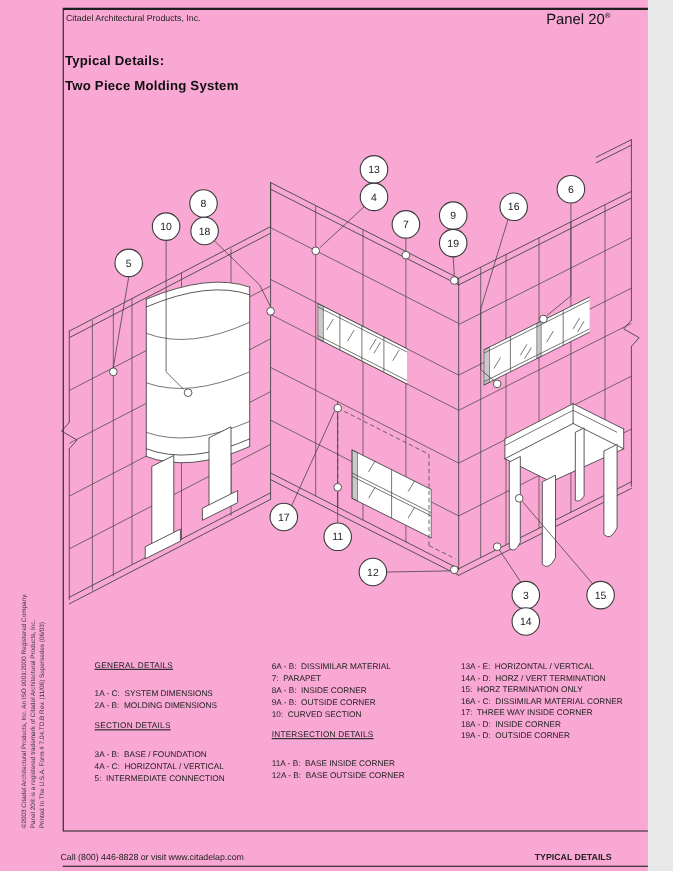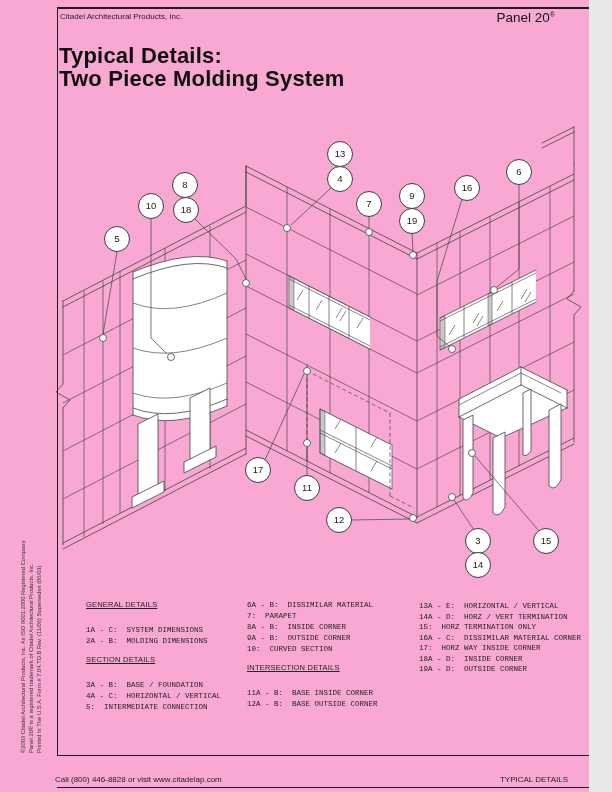--- a/index.html
+++ b/index.html
@@ -3,31 +3,31 @@
 <meta charset="utf-8">
 <style>
   html,body{margin:0;padding:0;background:#e8e8e8;}
   .page{position:relative;width:589px;height:792px;background:#f9a8d4;overflow:hidden;
         font-family:"Liberation Sans", sans-serif;color:#1a1a1a;}
   .frame{position:absolute;left:57px;top:7px;width:544px;height:746px;
          border:1px solid #1f1f1f;border-top-width:2px;}
   .hdr-company{position:absolute;left:60px;top:12px;font-size:8px;color:#222;}
   .hdr-product{position:absolute;right:34px;top:10px;font-size:13.5px;color:#111;}
   .hdr-product sup{font-size:7px;}
-  .title{position:absolute;left:59px;top:44px;font-size:22px;line-height:23px;
+  .title{position:absolute;left:59px;top:44px;font-size:12px;line-height:23px;
          font-weight:bold;color:#0f0f0f;letter-spacing:.2px;}
   .legend-col{position:absolute;font-size:7.5px;color:#222;}
   .lg-head{font-weight:normal;text-decoration:underline;margin-bottom:16px;letter-spacing:.2px;}
-  .lg-item{line-height:11px;white-space:pre;font-family:Liberation Mono, monospace;}
+  .lg-item{line-height:11px;white-space:pre;}
   .lg-gap{height:8px;}
   .col3 .lg-item{line-height:10.5px;}
   .vt{position:absolute;bottom:39px;transform-origin:0 100%;transform:rotate(-90deg);
       white-space:nowrap;font-size:5.8px;color:#333;}
   .ftr-left{position:absolute;left:55px;top:775px;font-size:8px;color:#222;}
-  .ftr-right{position:absolute;right:21px;top:775px;font-size:8px;color:#222;}
+  .ftr-right{position:absolute;right:33px;top:775px;font-size:8px;color:#222;font-weight:bold;}
   .brule{position:absolute;left:57px;top:787px;width:545px;height:1px;background:#1f1f1f;}
   svg.draw{position:absolute;left:0;top:0;}
   .dw{stroke:#424242;stroke-width:.8;fill:none;stroke-linecap:round;}
   .thin{stroke:#424242;stroke-width:.65;fill:none;}
   .dash{stroke:#424242;stroke-width:.7;fill:none;stroke-dasharray:4 2.6;}
   .wf{fill:#ffffff;stroke:none;}
   .wfo{fill:#ffffff;stroke:#424242;stroke-width:.8;}
   .gray{fill:#c9c9c9;stroke:#424242;stroke-width:.5;}
   .ld{stroke:#424242;stroke-width:.7;fill:none;}
   .mk{fill:#ffffff;stroke:#424242;stroke-width:.8;}
@@ -338,21 +338,21 @@
     <div class="lg-head">INTERSECTION DETAILS</div>
     <div class="lg-item">11A - B:  BASE INSIDE CORNER</div>
     <div class="lg-item">12A - B:  BASE OUTSIDE CORNER</div>
   </div>
 
   <div class="legend-col col3" style="left:403px;top:601px;width:170px;margin-left:16px;">
     <div class="lg-item">13A - E:  HORIZONTAL / VERTICAL</div>
     <div class="lg-item">14A - D:  HORZ / VERT TERMINATION</div>
     <div class="lg-item">15:  HORZ TERMINATION ONLY</div>
     <div class="lg-item">16A - C:  DISSIMILAR MATERIAL CORNER</div>
-    <div class="lg-item">17:  HORZ WAY INSIDE CORNER</div>
+    <div class="lg-item">17:  THREE WAY INSIDE CORNER</div>
     <div class="lg-item">18A - D:  INSIDE CORNER</div>
     <div class="lg-item">19A - D:  OUTSIDE CORNER</div>
   </div>
 
   <div class="vt" style="left:26px;">©2003 Citadel Architectural Products, Inc.  An ISO 9001:2000 Registered Company.</div>
   <div class="vt" style="left:34px;">Panel 20® is a registered trademark of Citadel Architectural Products, Inc.</div>
   <div class="vt" style="left:42px;">Printed In The U.S.A.  Form # 7.04.TD.B  Rev. (11/06)  Supersedes (06/03)</div>
 
   <div class="ftr-left">Call (800) 446-8828 or visit www.citadelap.com</div>
   <div class="ftr-right">TYPICAL DETAILS</div>

